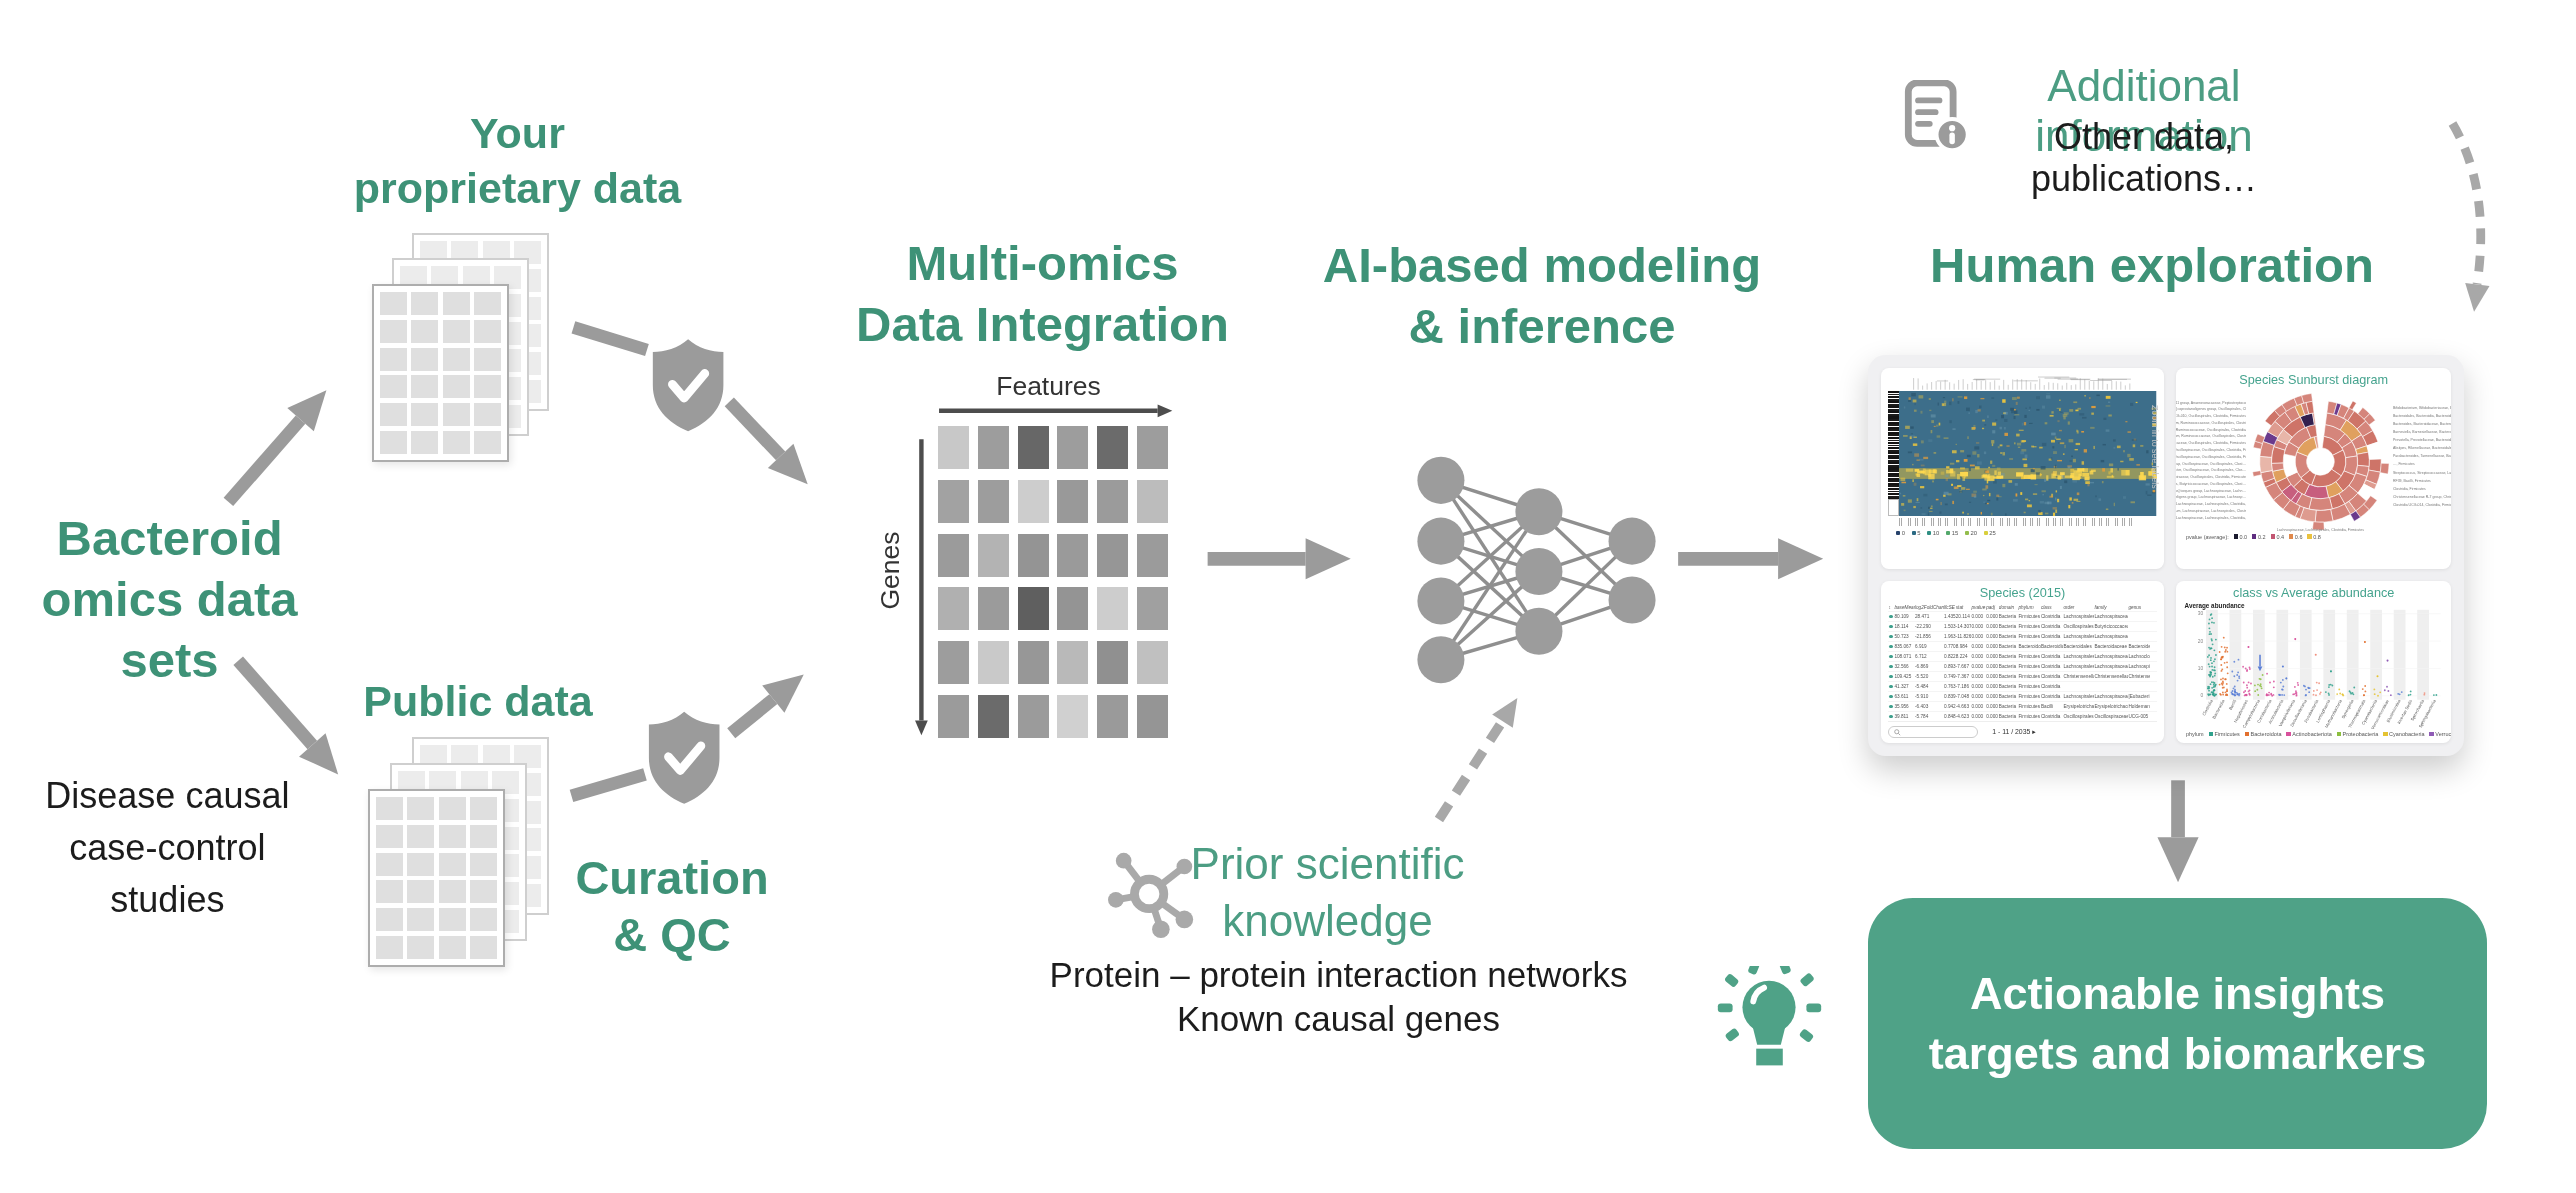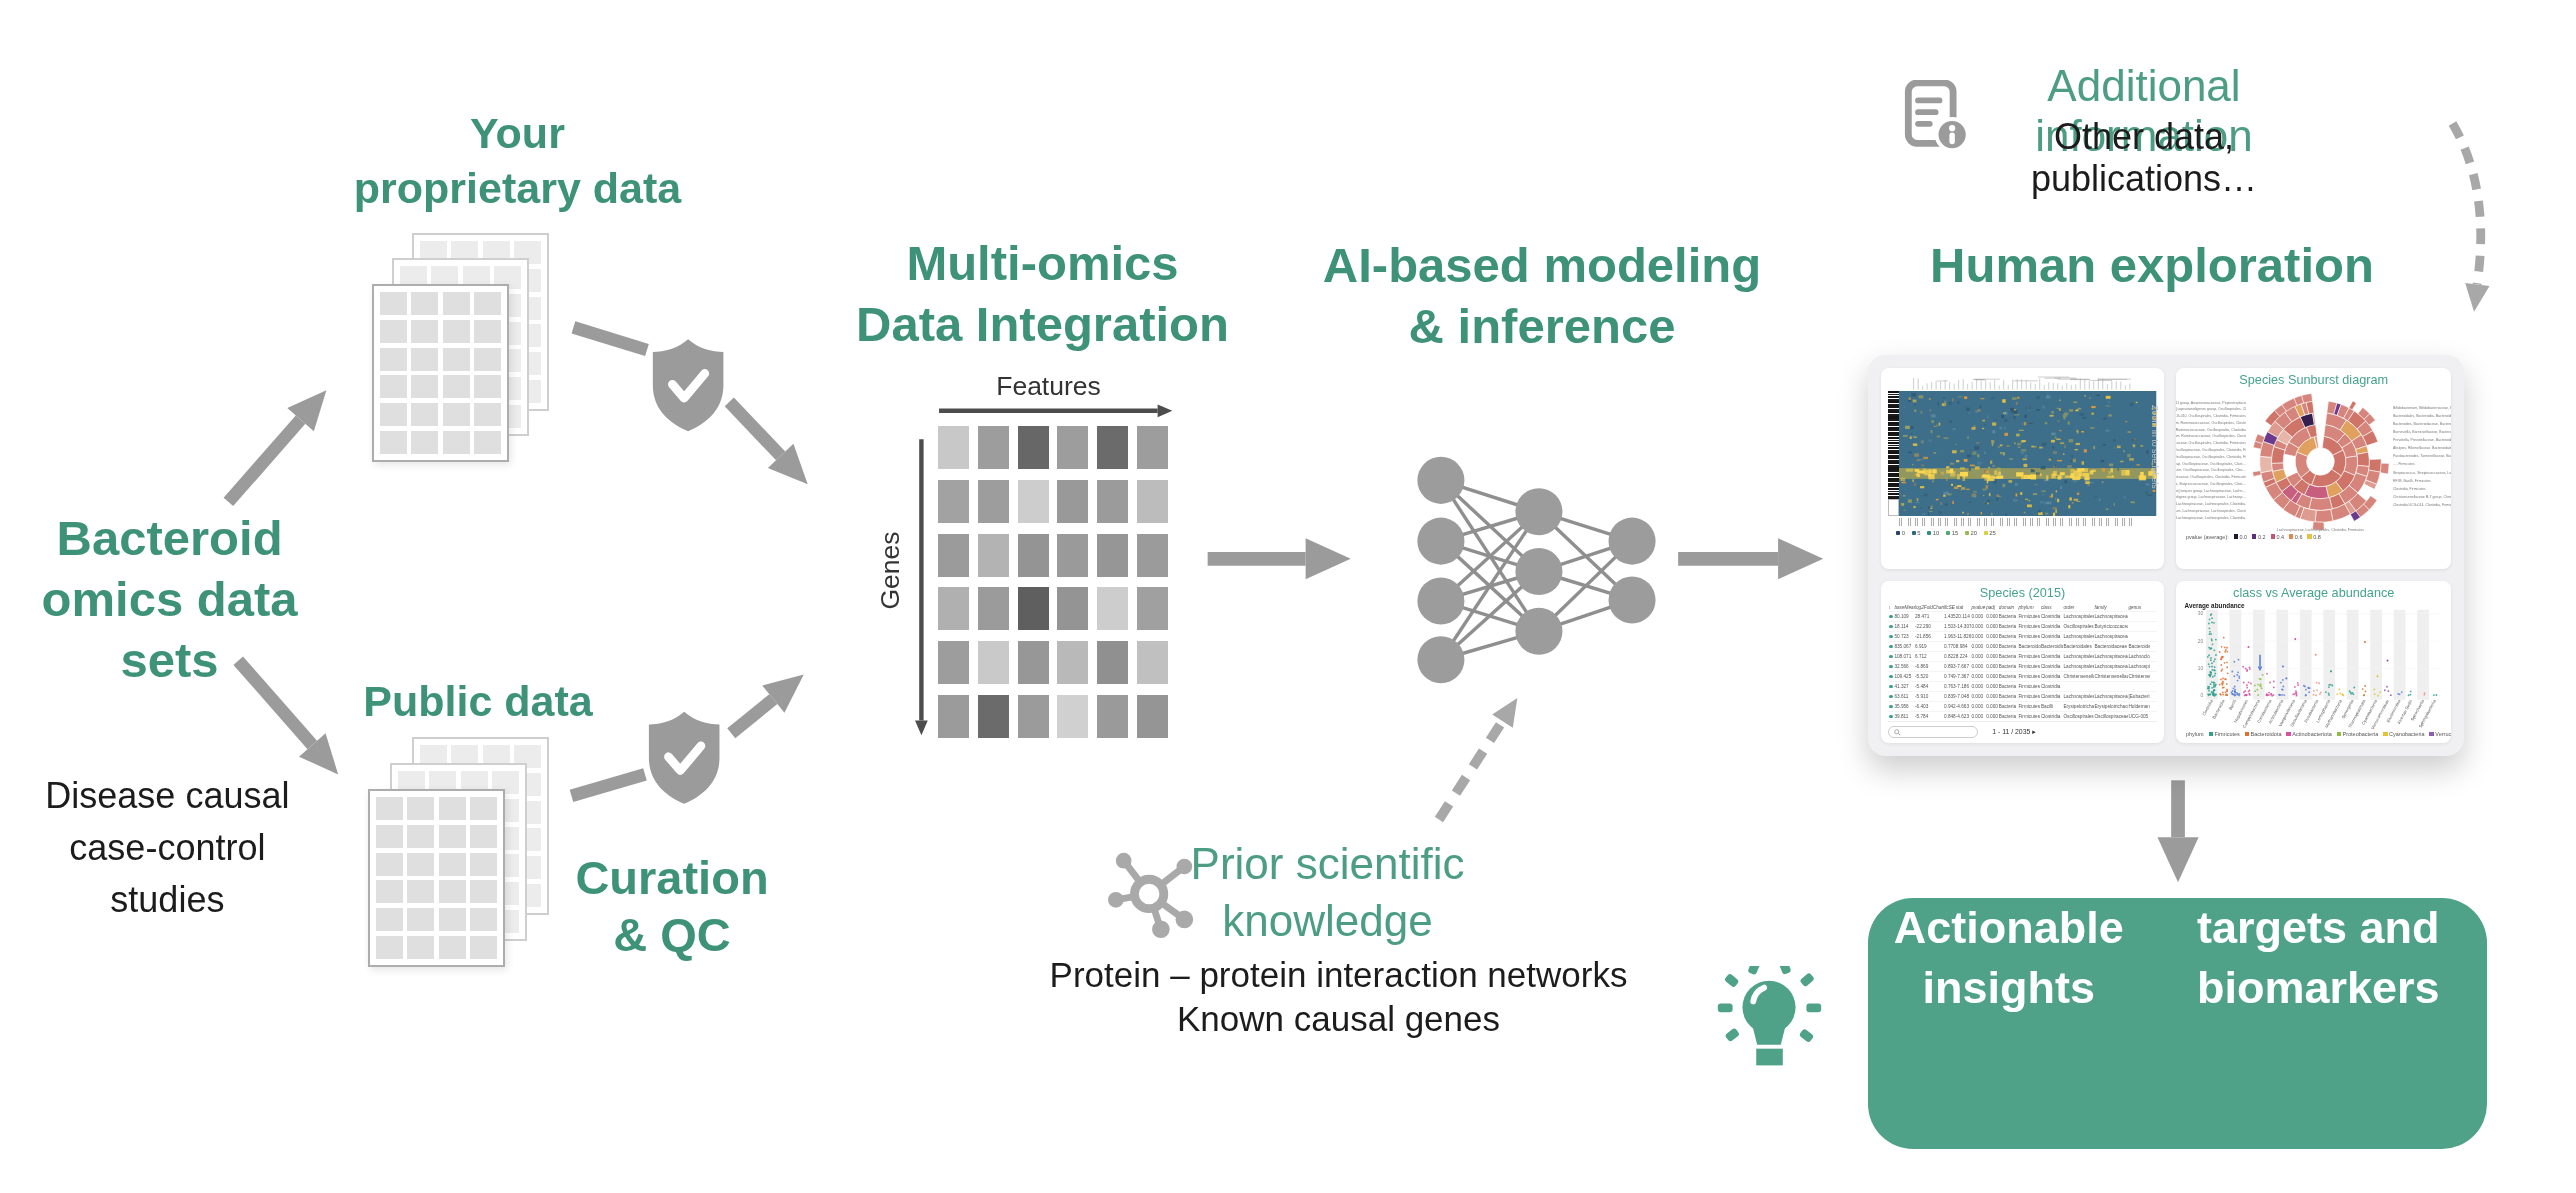--- a/index.html
+++ b/index.html
@@ -46,21 +46,21 @@
   #sp-table{margin:2.9px 7.8px 0 7.8px;}
   .t-row{display:flex;align-items:center;height:9px;border-top:1px solid rgba(0,0,0,0.045);white-space:nowrap;overflow:hidden;}
   .t-row.hdr{border-top:none;color:#999;font-style:italic;height:8.8px;}
   .t-cell{font-size:4.7px;color:#555;overflow:hidden;flex:none;}
   .t-dot{width:3.5px;height:3.5px;border-radius:50%;background:#3FA08D;display:inline-block;margin-left:1px;}
   .tbl-footer{position:absolute;bottom:4.9px;left:7.8px;right:7.8px;border-top:1px solid #eee;display:flex;align-items:center;padding-top:3.9px;gap:13.7px;}
   .search-pill{width:90px;height:12.7px;border:1px solid #ccc;border-radius:6.9px;display:flex;align-items:center;padding-left:4.9px;box-sizing:border-box;}
   .pag{font-size:6.9px;color:#333;}
   
   .ins-box{left:1868px;top:898px;width:619px;height:251px;background:#4FA287;border-radius:45px;
-     color:#fff;font-weight:700;font-size:45px;line-height:60px;text-align:center;display:flex;flex-direction:row;justify-content:center;}
+     color:#fff;font-weight:700;font-size:45px;line-height:60px;text-align:center;display:flex;flex-direction:column;justify-content:center;}
   svg{display:block;}
   .rot-genes{transform:rotate(-90deg);transform-origin:center;}
 </style>
 </head>
 <body>
 
 <div id="canvas">
 
   <svg id="decor" class="abs" style="left:0;top:0;" width="2576" height="1194" viewBox="0 0 2628 1218">
       <g>

